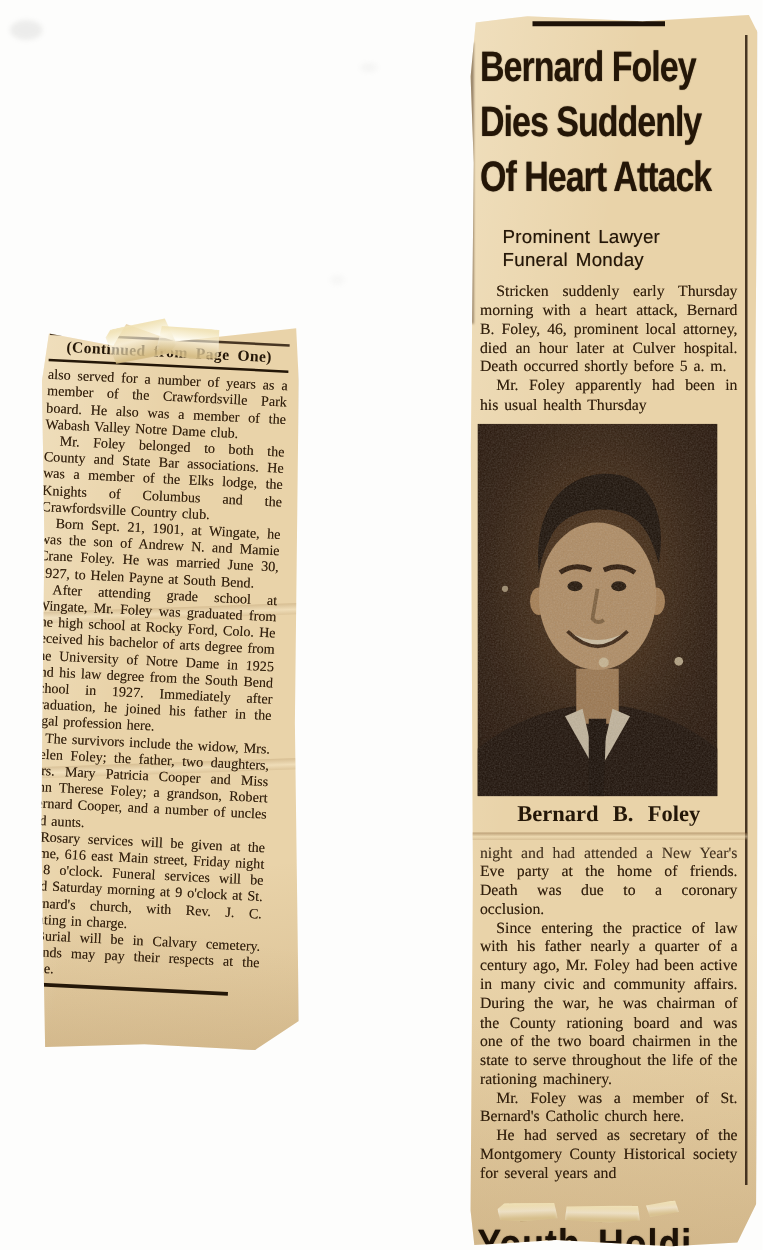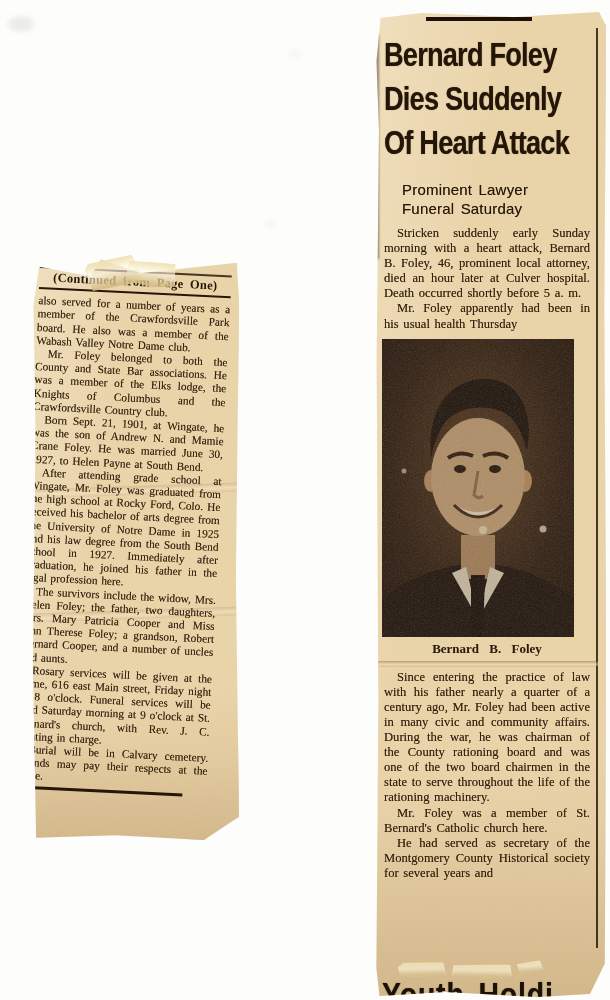--- a/index.html
+++ b/index.html
@@ -61,21 +61,21 @@
   .subhead{margin:16px 0 8px 18px;}
   .subhead-line{font-family:"Liberation Sans",sans-serif;font-weight:400;font-size:15px;line-height:19px;
     color:#241607;letter-spacing:.2px;word-spacing:2px;text-shadow:0 0 .6px rgba(36,22,7,.55);}
 
   .body-lg p{margin:0;font-size:12.6px;line-height:15.1px;text-align:justify;
     text-indent:13px;word-spacing:1.5px;color:#33210e;text-shadow:0 0 .4px rgba(51,33,14,.55);}
   .body-lg p.flush{text-indent:0;}
   .body-lg p.worn::first-line{color:rgba(46,30,15,.72);}
 
   .photo-wrap{margin:7px 0 4px -2px;width:192px;height:298px;}
-  .caption{font-family:"Liberation Serif",serif;font-weight:700;font-size:13px;color:#241708;
+  .caption{font-family:"Liberation Serif",serif;font-weight:700;font-size:18px;color:#241708;
     text-align:center;word-spacing:7px;margin:2px 0 4px 0;}
   .seam{height:6px;margin:2px -8px 3px -8px;
     background:linear-gradient(to bottom, rgba(110,70,30,.38), rgba(238,220,180,.55) 55%, rgba(110,70,30,.14));}
 
   .partial-headline{position:absolute;left:6px;bottom:0;height:21px;overflow:hidden;width:220px;}
   .partial-headline span{display:inline-block;font-family:"Liberation Sans",sans-serif;font-weight:700;
     font-size:33px;line-height:36px;color:#1c1106;transform:scaleX(.86);transform-origin:0 0;
     letter-spacing:1px;word-spacing:6px;text-shadow:0 0 1px rgba(28,17,6,.7);}
 
   
@@ -127,25 +127,25 @@
 
     <div class="clip-right-inner">
       <div class="headline">
         <div class="headline-line">Bernard Foley</div>
         <div class="headline-line">Dies Suddenly</div>
         <div class="headline-line">Of Heart Attack</div>
       </div>
 
       <div class="subhead">
         <div class="subhead-line">Prominent Lawyer</div>
-        <div class="subhead-line">Funeral Saturday</div>
+        <div class="subhead-line">Funeral Monday</div>
       </div>
 
       <div class="body-lg">
-        <p>Stricken suddenly early Sunday morning with a heart attack, Bernard B. Foley, 46, prominent local attorney, died an hour later at Culver hospital. Death occurred shortly before 5 a. m.</p>
+        <p>Stricken suddenly early Thursday morning with a heart attack, Bernard B. Foley, 46, prominent local attorney, died an hour later at Culver hospital. Death occurred shortly before 5 a. m.</p>
         <p>Mr. Foley apparently had been in his usual health Thursday</p>
       </div>
 
       <div class="photo-wrap">
         <svg width="192" height="298" viewBox="0 0 192 298" preserveAspectRatio="none">
           <defs>
             <filter id="grain">
               <feTurbulence type="fractalNoise" baseFrequency="0.8" numOctaves="3" stitchTiles="stitch"></feTurbulence>
               <feColorMatrix type="saturate" values="0"></feColorMatrix>
             </filter>
@@ -177,20 +177,21 @@
           <circle cx="22" cy="132" r="2.5" fill="#e3d3ae" opacity=".7"></circle>
           <rect width="192" height="298" fill="#3c2512" opacity=".16"></rect>
           <rect width="192" height="298" filter="url(#grain)" opacity=".22"></rect>
         </svg>
       </div>
 
       <div class="caption">Bernard  B.  Foley</div>
       <div class="seam"></div>
 
       <div class="body-lg">
+        <p class="flush worn">night and had attended a New Year's Eve party at the home of friends. Death was due to a coronary occlusion.</p>
         <p>Since entering the practice of law with his father nearly a quarter of a century ago, Mr. Foley had been active in many civic and community affairs. During the war, he was chairman of the County rationing board and was one of the two board chairmen in the state to serve throughout the life of the rationing machinery.</p>
         <p>Mr. Foley was a member of St. Bernard's Catholic church here.</p>
         <p>He had served as secretary of the Montgomery County Historical society for several years and</p>
       </div>
 
     </div>
 
     <div class="partial-headline">
       <span>Youth Holdi</span>
     </div>

